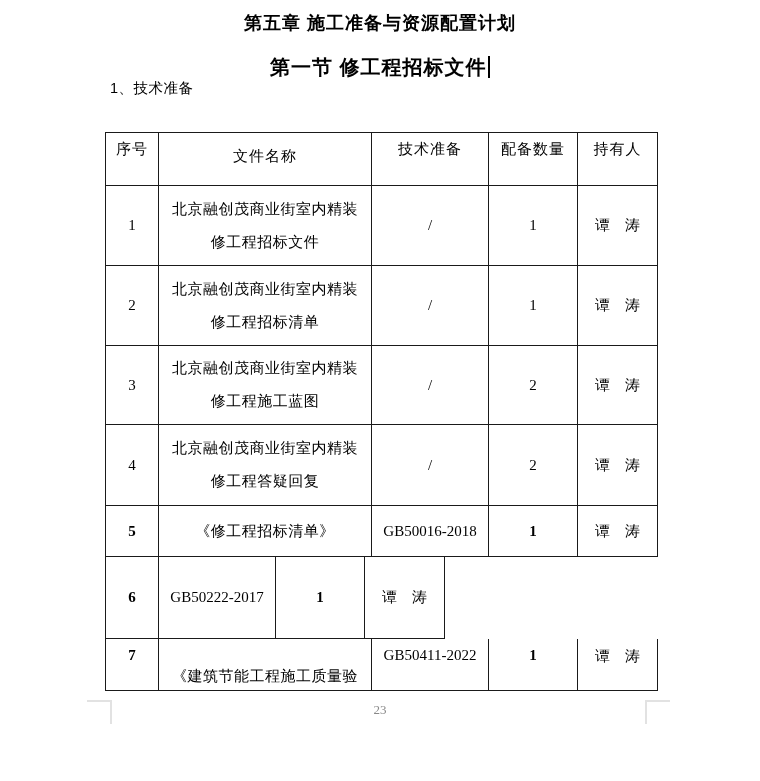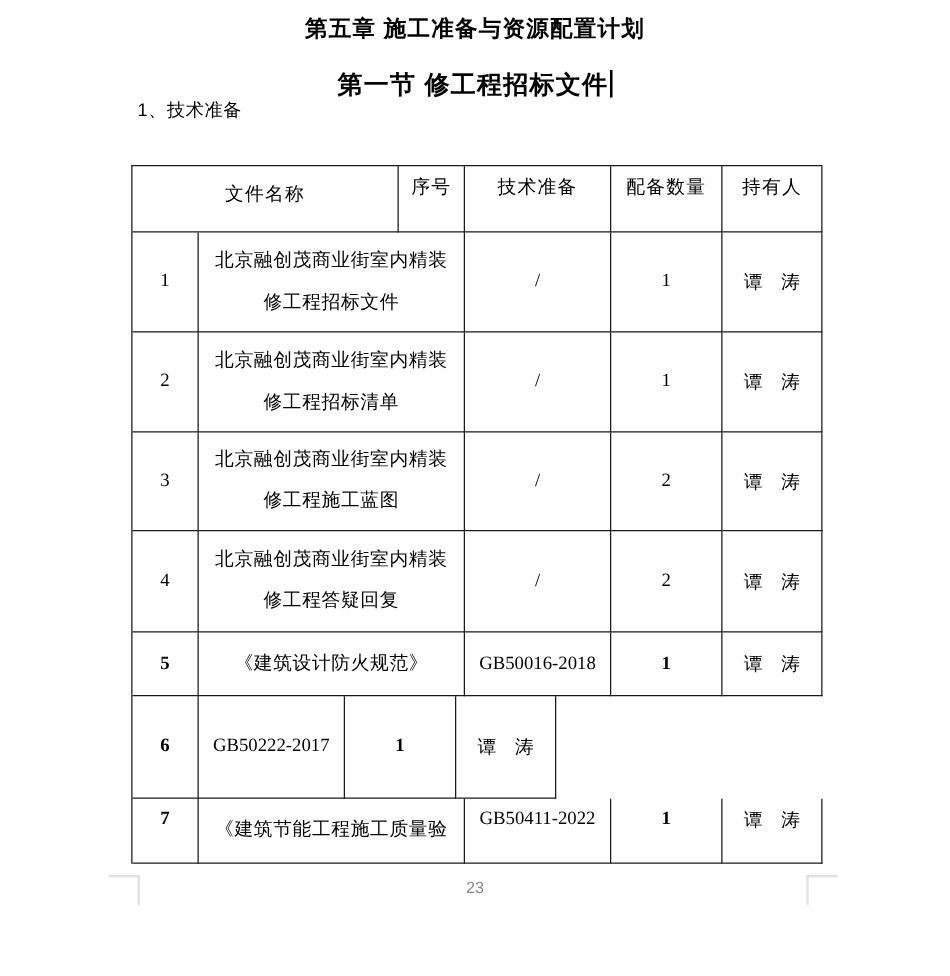--- a/index.html
+++ b/index.html
@@ -58,49 +58,49 @@
   .tbody .trow:nth-child(1) .tcell{height:80px;}
   .tbody .trow:nth-child(2) .tcell{height:80px;}
   .tbody .trow:nth-child(3) .tcell{height:79px;}
   .tbody .trow:nth-child(4) .tcell{height:81px;}
   .tbody .trow:nth-child(5) .tcell{height:51px;}
   .tbody .trow:nth-child(6) .tcell{height:82px;}
   .tbody .trow:nth-child(7) .tcell{height:52px;}
 
   .bold-row .c-no,.bold-row .c-qty{font-weight:bold;}
 
-  .row-split .c-name{align-items:flex-end;padding-bottom:14px;line-height:24px;}
+  .row-split .c-name{align-items:flex-end;padding-bottom:2px;line-height:24px;}
   .row-split .c-no,.row-split .c-code,.row-split .c-qty,.row-split .c-holder{
     align-items:flex-start;padding-top:8px;
   }
 
   .page-footer{
     position:absolute;top:702px;left:0;width:760px;text-align:center;
     font-size:13px;color:#888;
-    font-family:Liberation Sans, sans-serif;
+    font-family:Liberation Serif, serif;
   }
   .margin-mark{position:absolute;width:23px;height:22px;top:700px;}
   .margin-mark-left{left:87px;border-top:2px solid #e2e2e2;border-right:2px solid #e2e2e2;}
   .margin-mark-right{left:645px;border-top:2px solid #e2e2e2;border-left:2px solid #e2e2e2;}
 </style>
 </head>
 <body>
 
 <div class="doc">
 
   <h1 class="chapter-heading">第五章 施工准备与资源配置计划</h1>
 
   <h2 class="section-heading"><span>第一节 修工程招标文件</span><span class="text-cursor"></span></h2>
 
   <p class="subsection">1、技术准备</p>
 
   <div class="prep-table">
     <div class="thead trow">
+      <div class="tcell c-no">序号</div>
       <div class="tcell c-name">文件名称</div>
-      <div class="tcell c-no">序号</div>
       <div class="tcell c-code">技术准备</div>
       <div class="tcell c-qty">配备数量</div>
       <div class="tcell c-holder">持有人</div>
     </div>
     <div class="tbody">
     <div class="trow">
       <div class="tcell c-no">1</div>
       <div class="tcell c-name">北京融创茂商业街室内精装
 修工程招标文件</div>
       <div class="tcell c-code">/</div>
@@ -130,21 +130,21 @@
       <div class="tcell c-no">4</div>
       <div class="tcell c-name">北京融创茂商业街室内精装
 修工程答疑回复</div>
       <div class="tcell c-code">/</div>
       <div class="tcell c-qty">2</div>
       <div class="tcell c-holder">谭　涛</div>
     </div>
 
     <div class="trow bold-row">
       <div class="tcell c-no">5</div>
-      <div class="tcell c-name">《建筑设计防火规范》</div>
+      <div class="tcell c-name">《修工程招标清单》</div>
       <div class="tcell c-code">GB50016-2018</div>
       <div class="tcell c-qty">1</div>
       <div class="tcell c-holder">谭　涛</div>
     </div>
 
     <div class="trow bold-row">
       <div class="tcell c-no">6</div>
       <div class="tcell c-code">GB50222-2017</div>
       <div class="tcell c-qty">1</div>
       <div class="tcell c-holder">谭　涛</div>

